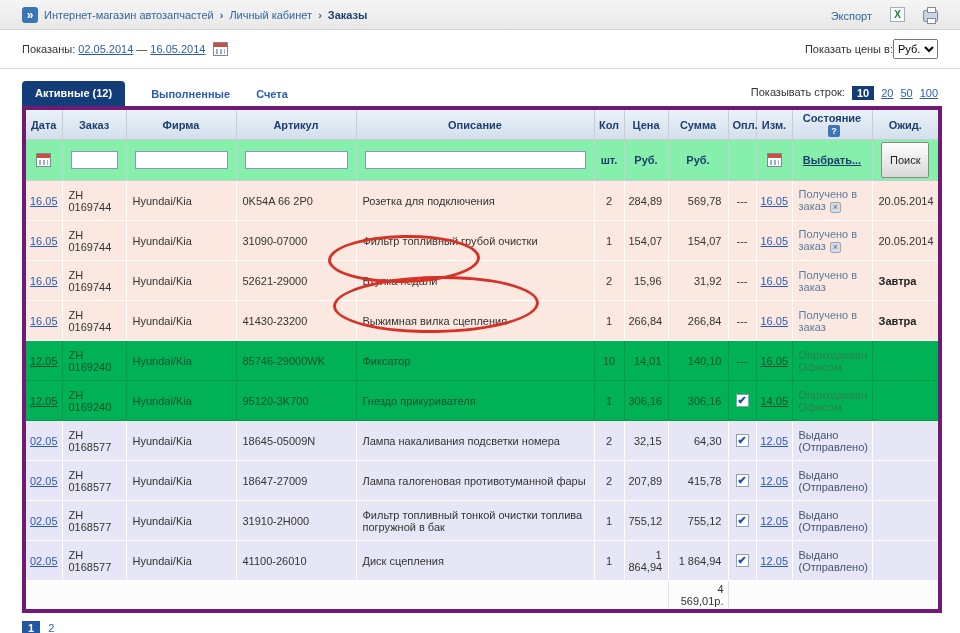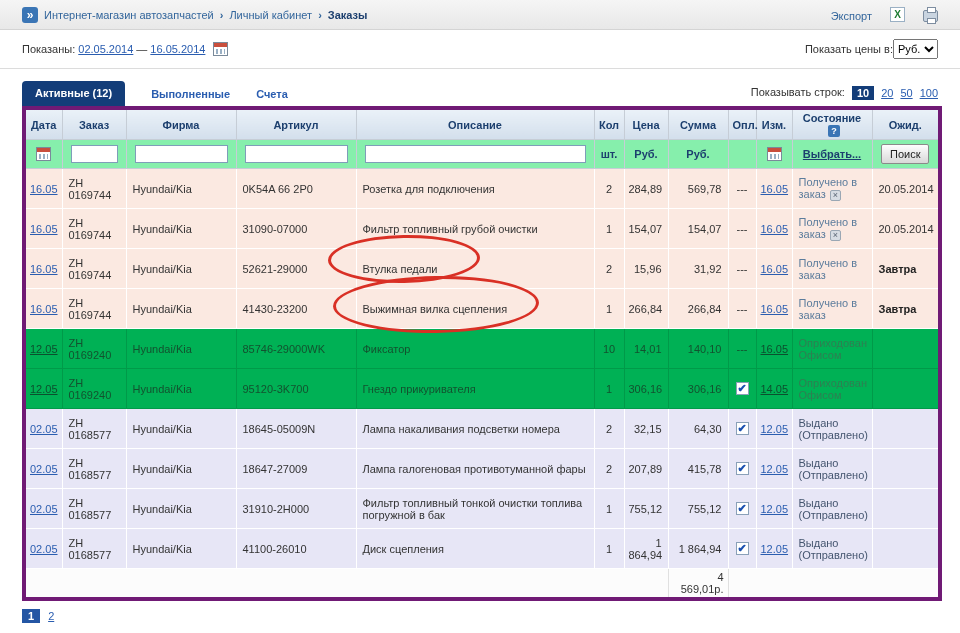--- a/index.html
+++ b/index.html
@@ -51,21 +51,21 @@
   
   table { border-collapse:collapse; margin:0 22px; width:916px; table-layout:fixed; border:4px solid #701a75; }
   th, td { border:1px solid #c6cdd6; padding:2px 4px; vertical-align:middle; font-size:11px; }
   thead tr.hdr th { background:linear-gradient(#eaf1f8,#d3dfec); color:#1c3f6e; font-weight:bold; height:24px; text-align:center; }
   thead tr.flt th { background:#86efac; height:29px; text-align:center; }
   .flt-input { width:calc(100% - 8px); height:18px; border:1px solid #7f9db9; font-size:11px; padding:0 2px; background:#fff; }
   .unit { color:#1c3f6e; font-weight:bold; }
   .icon-help { width:12px; height:12px; background:#3a75b5; color:#fff; border-radius:2px; font-size:9px; font-weight:bold;
                display:inline-flex; align-items:center; justify-content:center; margin-left:4px; vertical-align:middle; cursor:pointer; }
   .select-link { color:#1c3f6e; font-weight:bold; text-decoration:underline; cursor:pointer; }
-  .search-btn { font-size:11px; height:20px; padding:0 8px; border:1px solid #8a8a8a; border-radius:2px;
+  .search-btn { font-size:11px; height:36px; padding:0 8px; border:1px solid #8a8a8a; border-radius:2px;
                 background:linear-gradient(#fefefe,#d8d8d8); cursor:pointer; font-family:"Liberation Sans",sans-serif; color:#222; }
 
   tbody td { height:40px; }
   tr.row-pink td { background:#fbe9e1; border-color:#ffffff; }
   tr.row-lav  td { background:#e7e6f6; border-color:#ffffff; }
   tr.row-green td { background:#00b155; border-color:#009a49; color:#12522f; }
   .cell-link { color:#2a5db0; text-decoration:underline; cursor:pointer; }
   tr.row-green .cell-link { color:#0b4f2e; }
   .c-date, .c-qty, .c-paid, .c-changed { text-align:center; }
   .c-price, .c-sum { text-align:right; padding-right:6px; }

